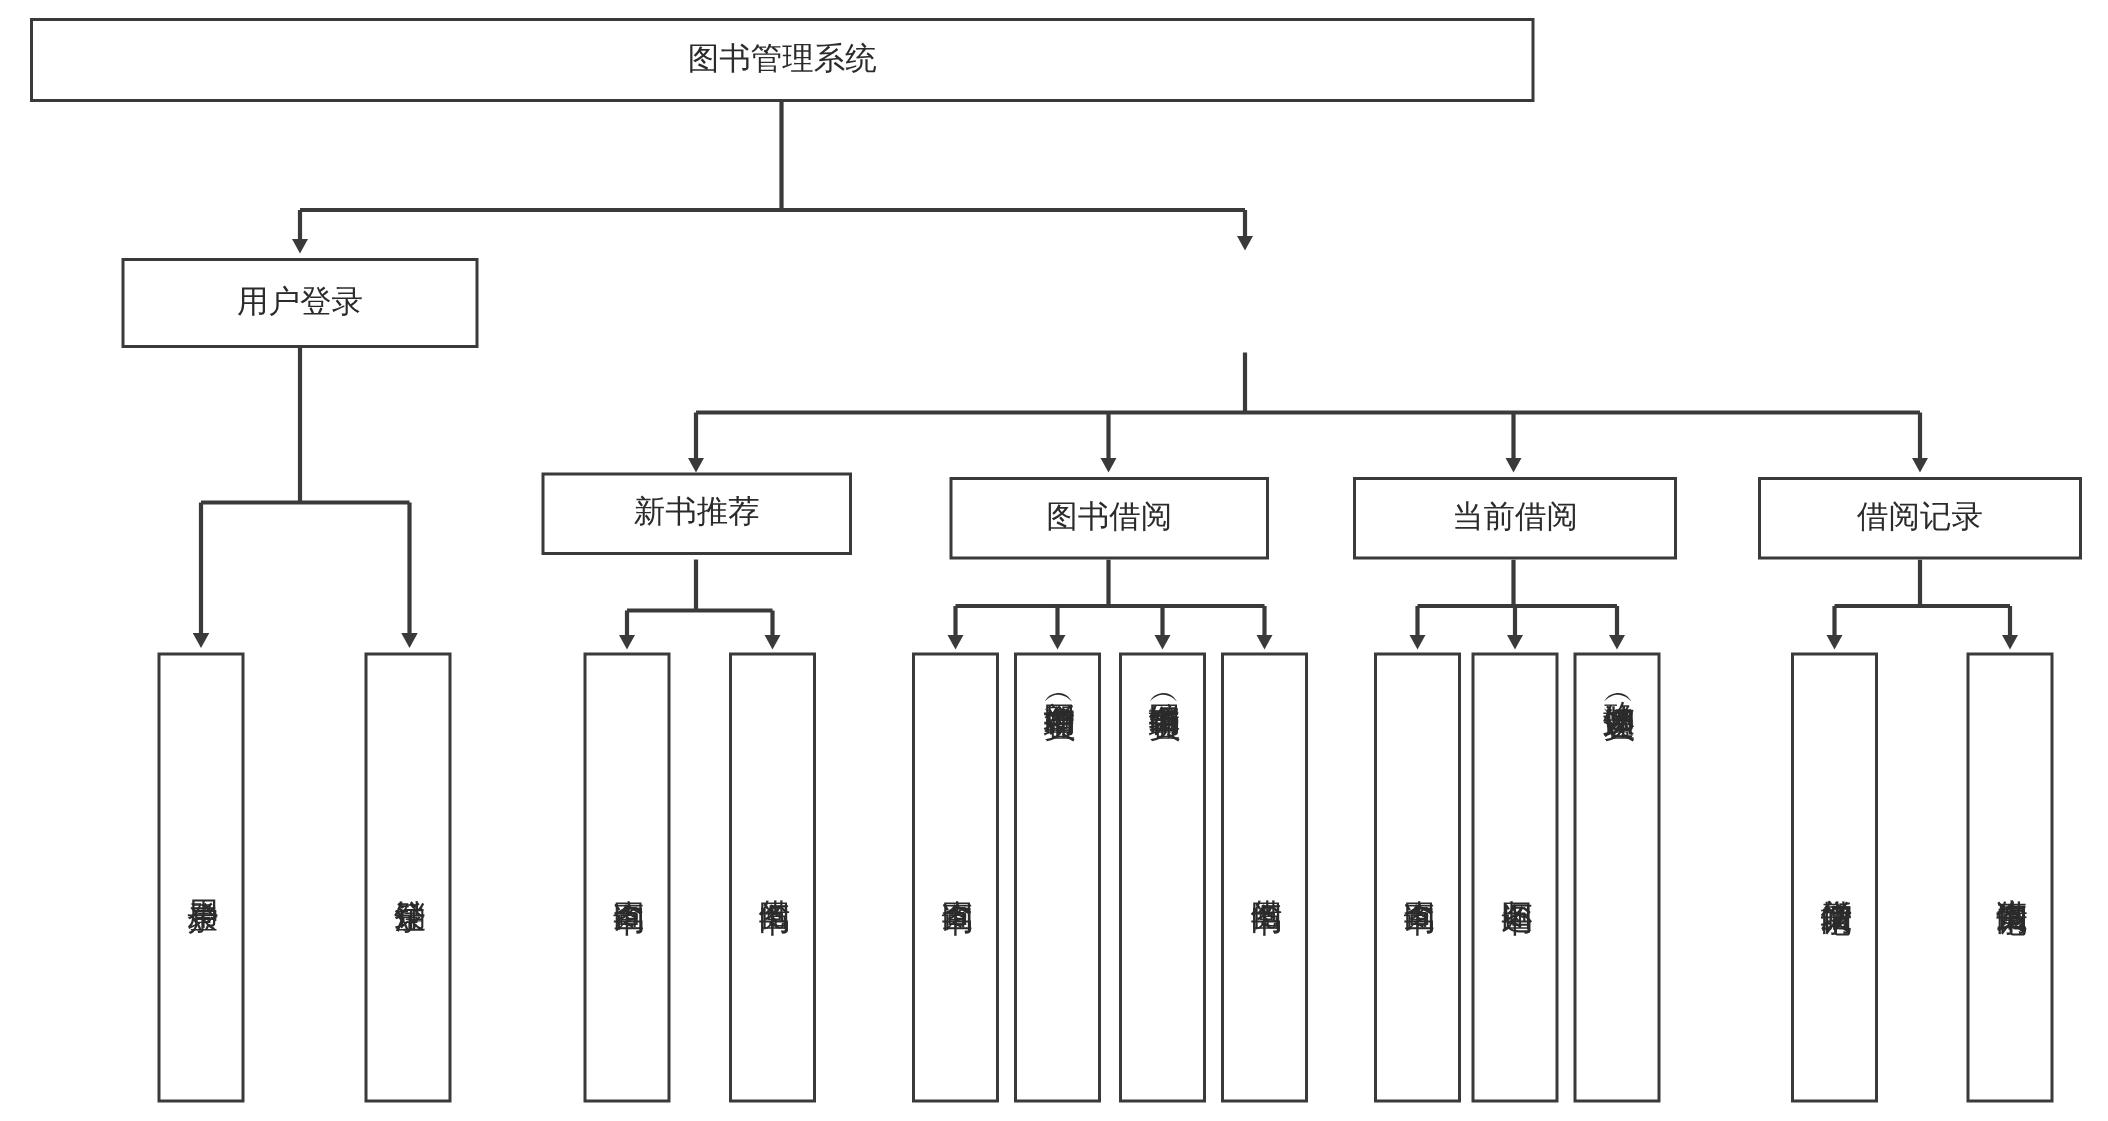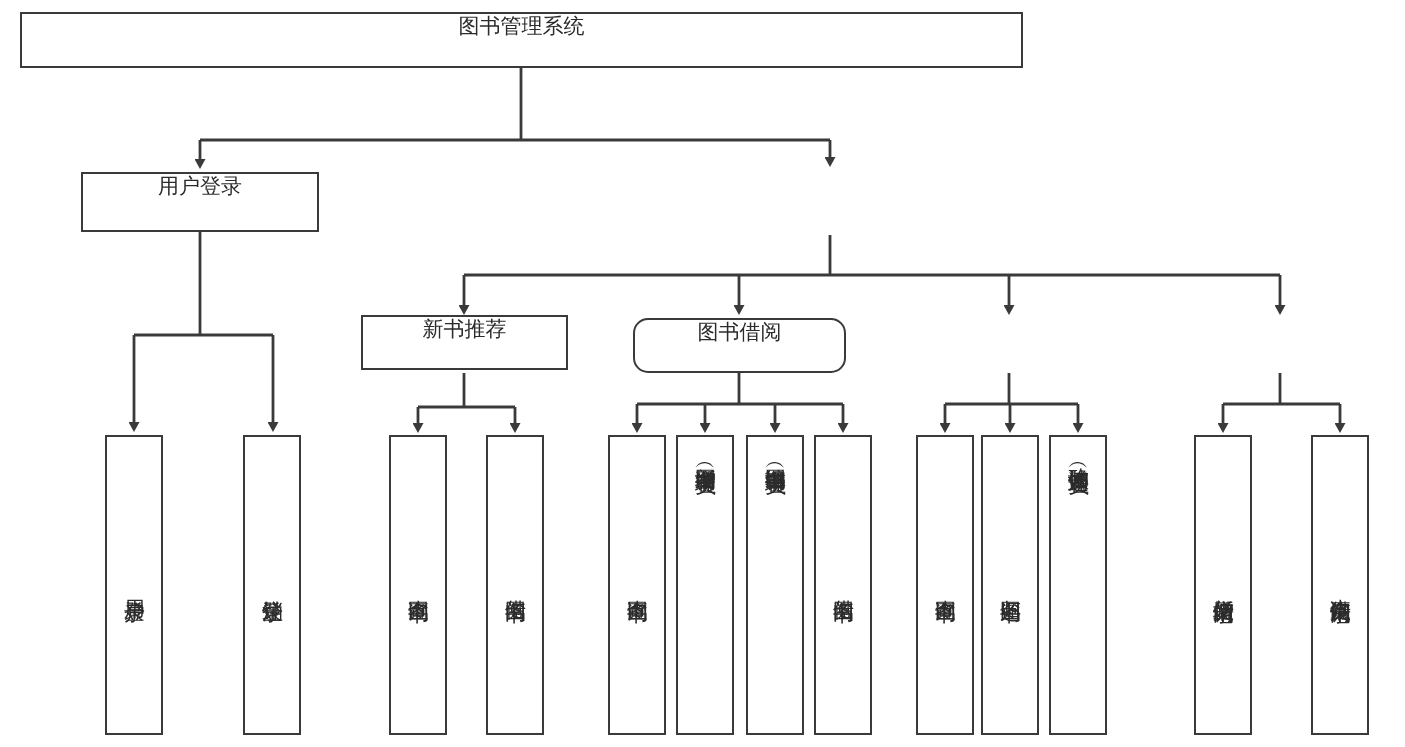--- a/index.html
+++ b/index.html
@@ -24,21 +24,21 @@
     width: 1405px;
     height: 747px;
     pointer-events: none;
   }
   .node {
     position: absolute;
     box-sizing: border-box;
     border: 2.5px solid #3a3a3a;
     background: #ffffff;
     display: flex;
-    align-items: flex-start;
+    align-items: center;
     justify-content: center;
     color: #2b2b2b;
     line-height: 1.18;
     text-align: center;
   }
   .node.horiz {
     font-size: 21px;
   }
   .node.vert {
     writing-mode: vertical-rl;
@@ -123,22 +123,28 @@
     <span>图书管理系统</span>
   </div>
 
   <div class="node horiz" style="left:81px; top:172px; width:238px; height:60px;">
     <span>用户登录</span>
   </div>
 
   <div class="node horiz" style="left:361px; top:315px; width:207px; height:55px;">
     <span>新书推荐</span>
   </div>
-  <div class="node horiz" style="left:633px; top:318px; width:213px; height:55px;border-radius:15px;">
+  <div class="node horiz" style="left:633px; top:318px; width:213px; height:55px;">
     <span>图书借阅</span>
+  </div>
+  <div class="node horiz" style="left:902px; top:318px; width:216px; height:55px;">
+    <span>当前借阅</span>
+  </div>
+  <div class="node horiz" style="left:1172px; top:318px; width:216px; height:55px;">
+    <span>借阅记录</span>
   </div>
 
   <div class="node vert center" style="left:105px; top:435px; width:58px; height:300px;">
     <span>用户登录</span>
   </div>
   <div class="node vert center" style="left:243px; top:435px; width:58px; height:300px;">
     <span>注销登录</span>
   </div>
 
   <div class="node vert center" style="left:389px; top:435px; width:58px; height:300px;">

